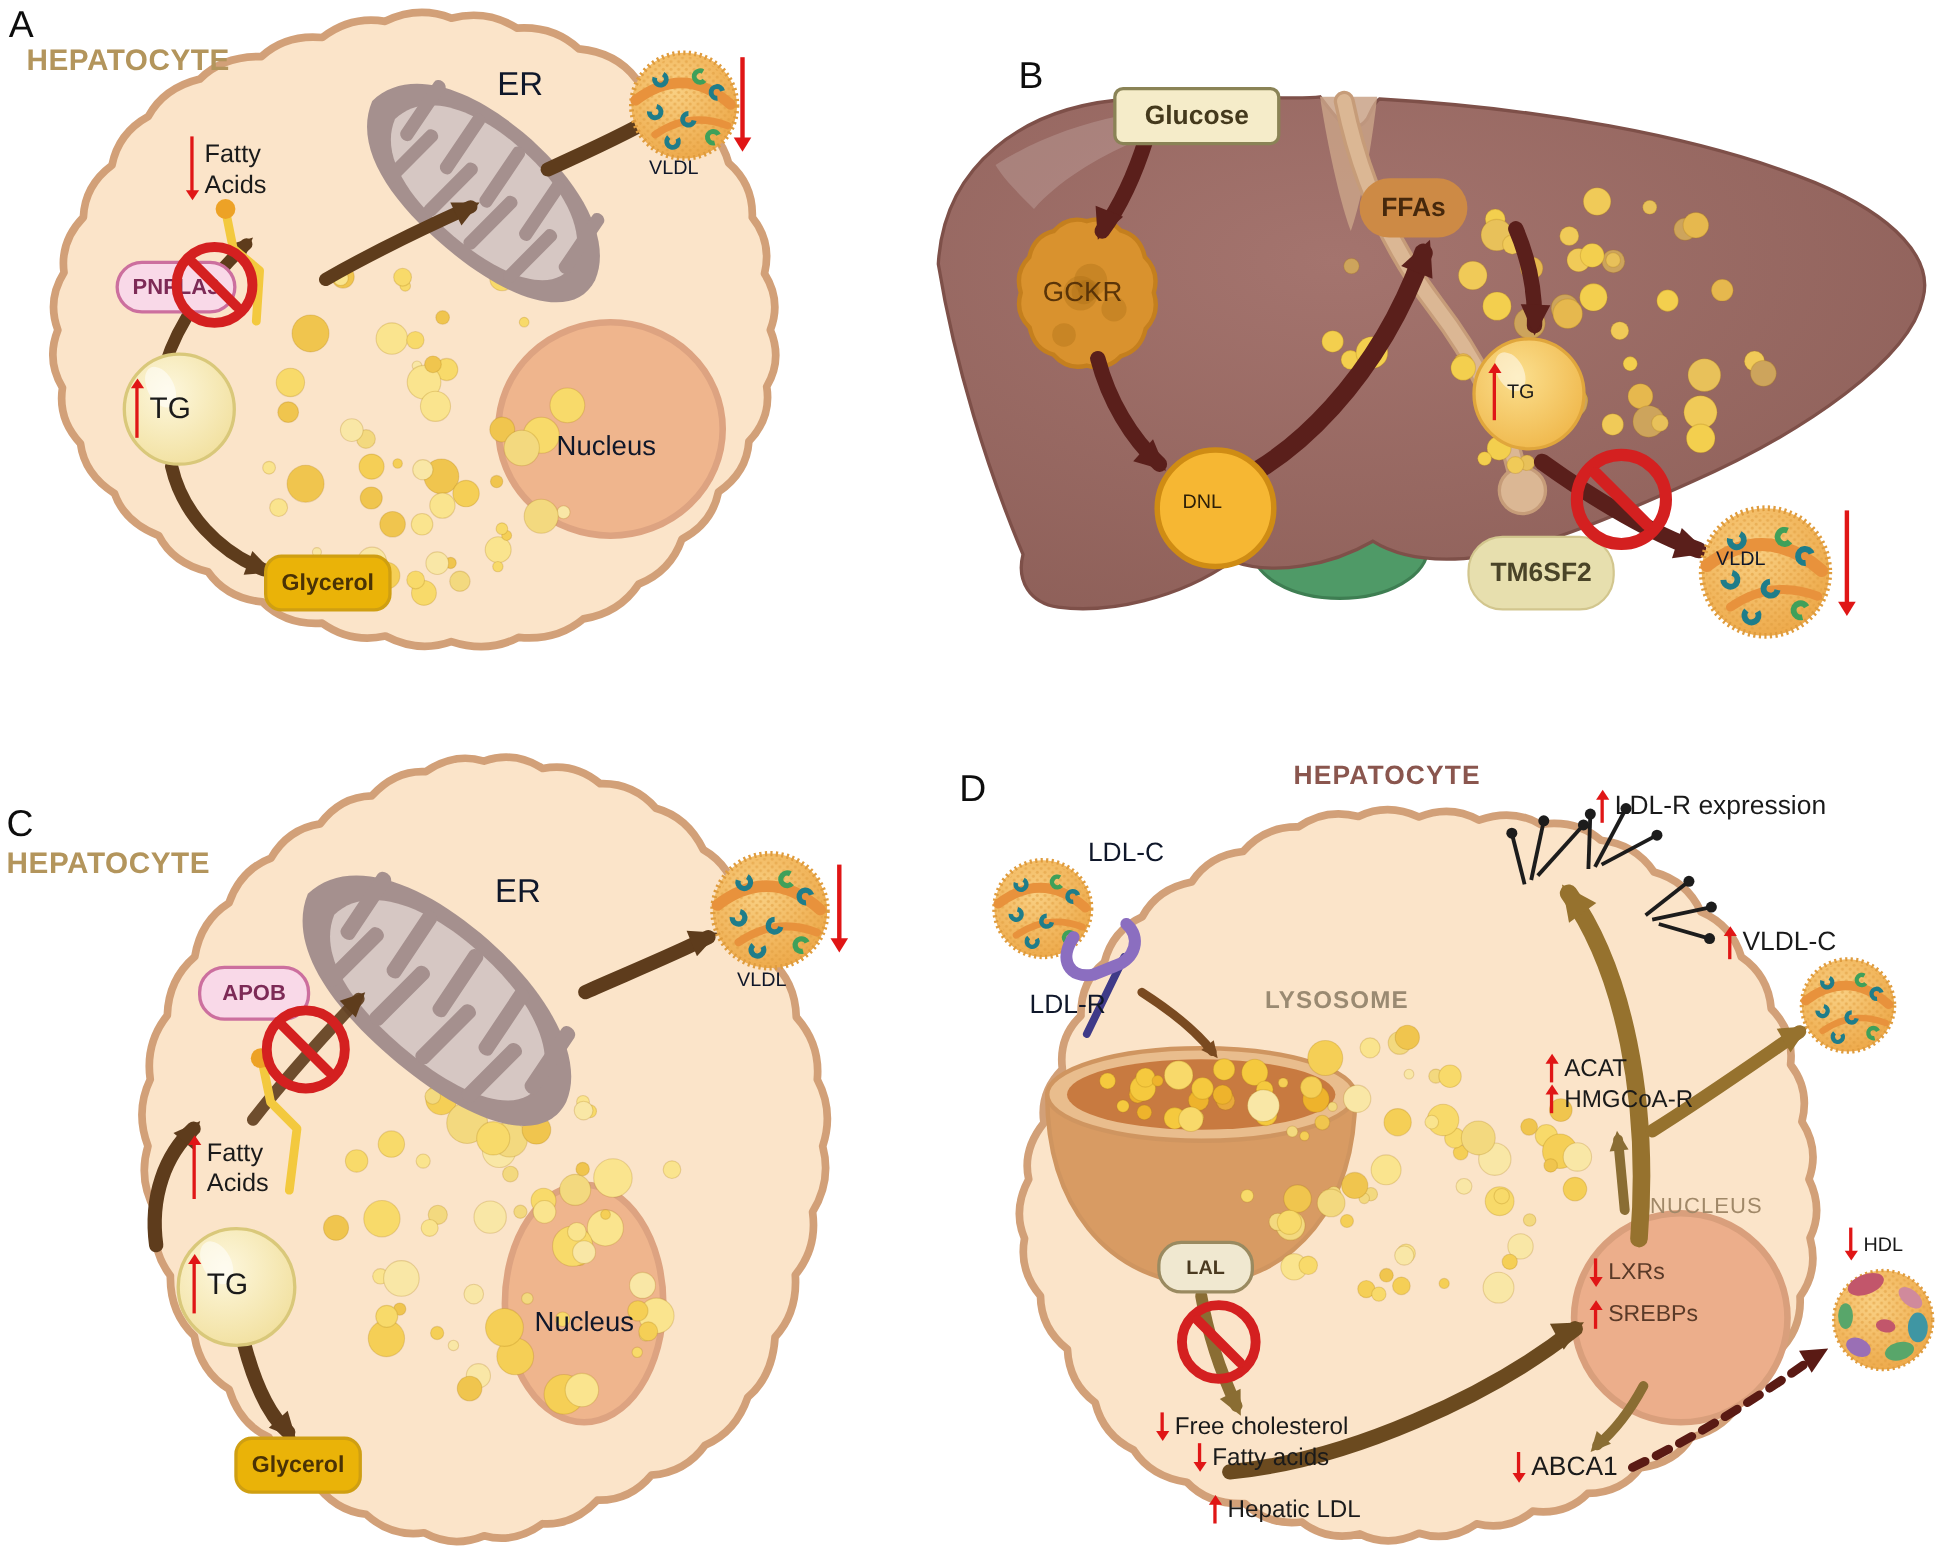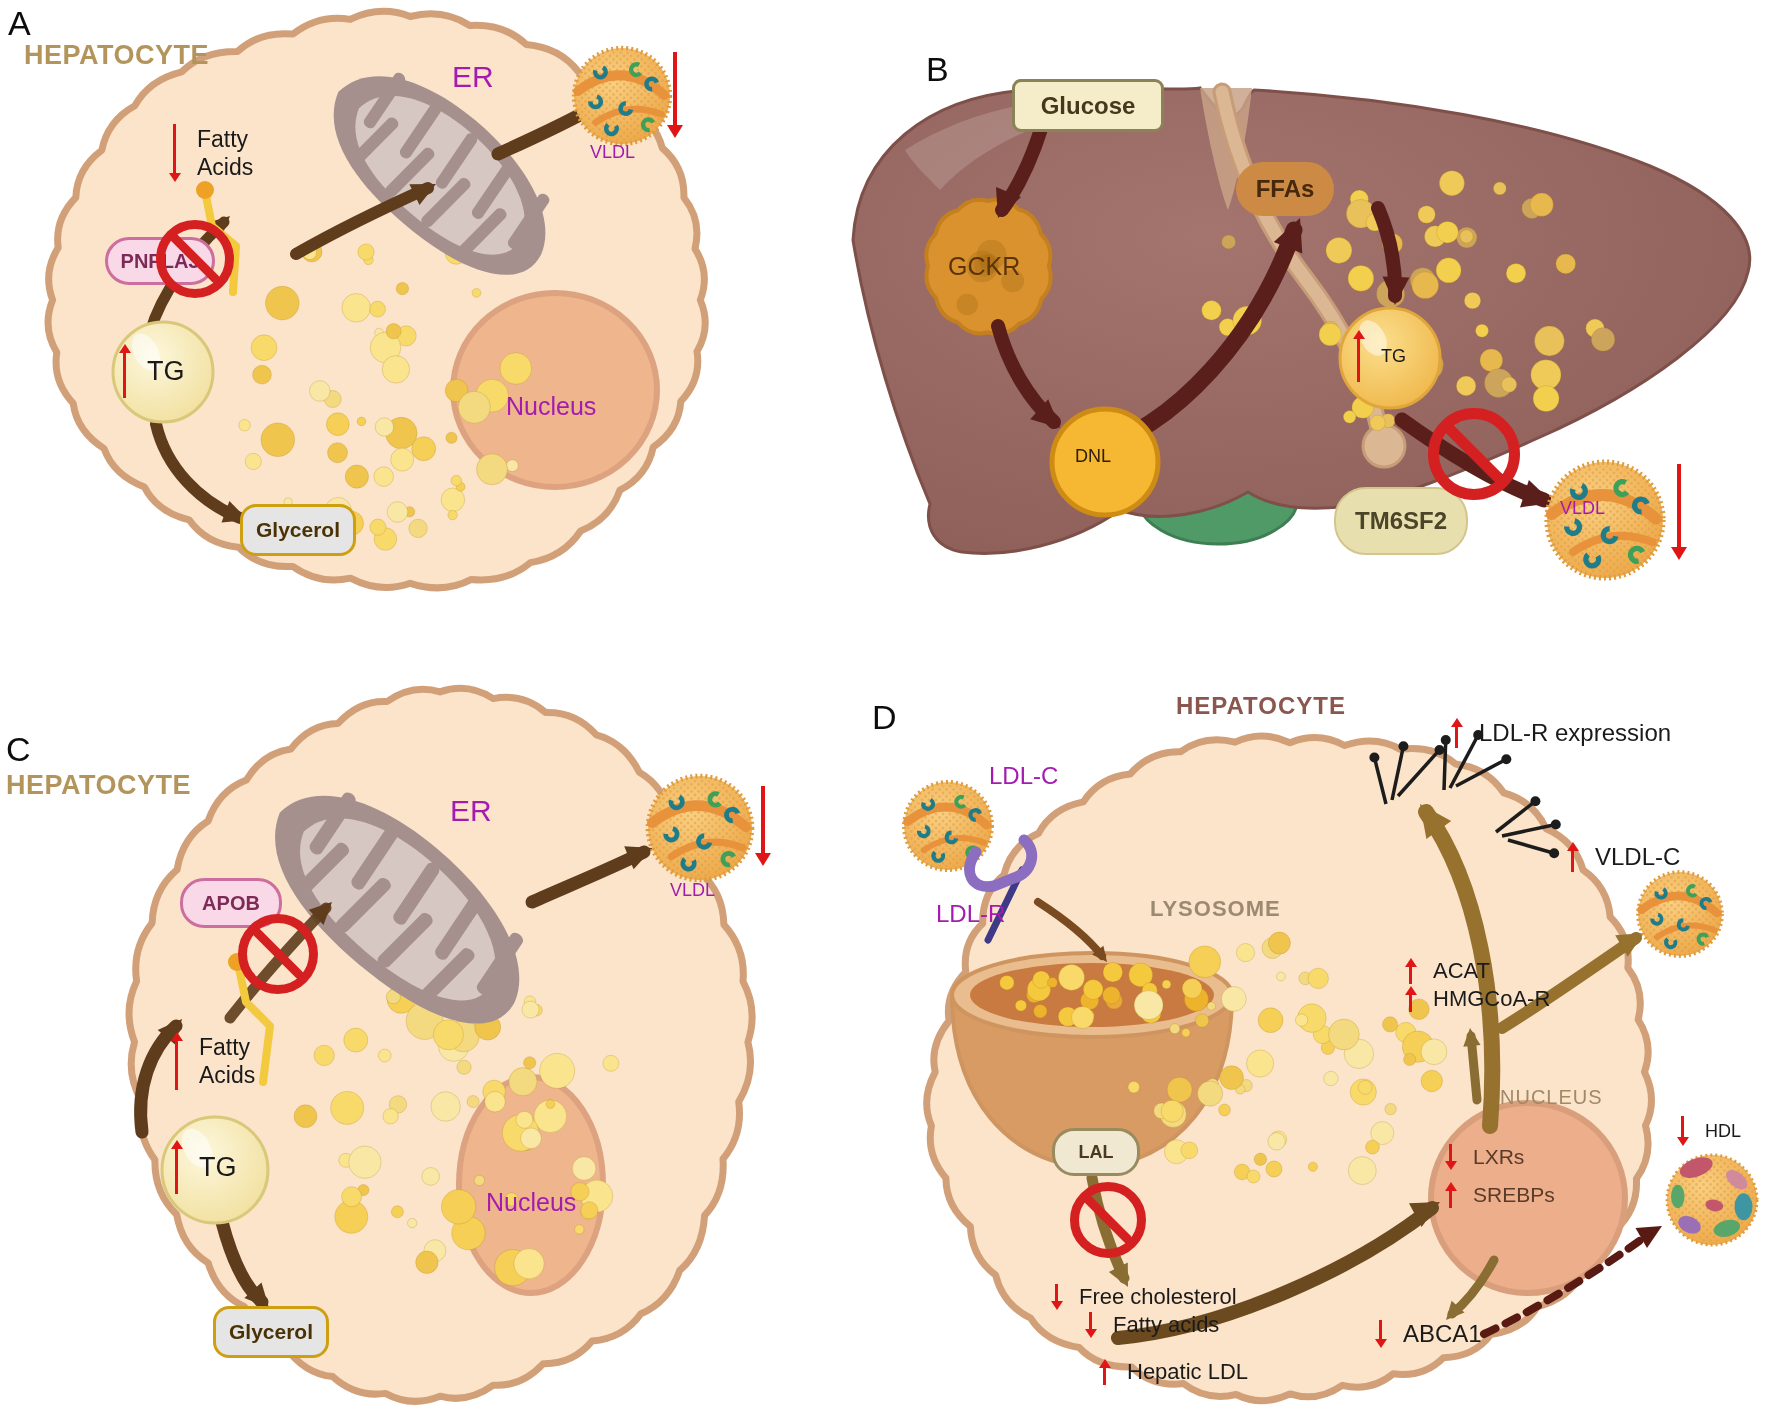--- a/index.html
+++ b/index.html
@@ -1,29 +1,29 @@
 <!DOCTYPE html>
 <html><head>
 <meta charset="utf-8">
 <style>
   html,body { margin:0; padding:0; background:#ffffff; }
   .stage { position:relative; width:1772px; height:1415px; background:#ffffff;
            font-family:"Liberation Sans", sans-serif; overflow:hidden; }
   .stage svg { position:absolute; left:0; top:0; z-index:1; }
-  .lbl { position:absolute; z-index:3; color:#a21caf; white-space:nowrap; }
+  .lbl { position:absolute; z-index:3; color:#0f172a; white-space:nowrap; }
   .pre { white-space:pre-line; line-height:1.22; }
   .panel-letter { font-size:34px; color:#0d0d0d; }
   .title-tan { color:#b3955c; font-weight:700; font-size:27px; letter-spacing:0.5px; }
   .title-maroon { color:#8a564e; font-weight:700; font-size:24px; letter-spacing:1px; }
   .organelle-lbl { color:#9a8a72; font-weight:600; letter-spacing:1px; }
-  .row { position:absolute; z-index:3; display:flex; align-items:center; gap:16px; color:#1a1a1a; }
+  .row { position:absolute; z-index:3; display:flex; align-items:center; gap:5px; color:#1a1a1a; }
   .pill { position:absolute; z-index:3; display:flex; align-items:center; justify-content:center;
           border-radius:24px; font-weight:700; text-align:center; }
   .pill.pink  { background:#f9d9e8; border:3px solid #cc6f9e; color:#7d2a56; font-size:20px; }
-  .pill.gold  { background:#e5e5e5; border:3px solid #cf9f12; color:#4a3205; font-size:21px; border-radius:16px; }
+  .pill.gold  { background:#eab308; border:3px solid #cf9f12; color:#4a3205; font-size:21px; border-radius:16px; }
   .pill.cream { background:#f5ecc9; border:3px solid #8a8356; color:#44391c; font-size:24px; border-radius:9px; }
   .pill.orange{ background:#cd8a45; border:0; color:#46280c; font-size:24px; border-radius:27px; }
   .pill.khaki { background:#e7dfae; border:2px solid #d2c68e; color:#4a4428; font-size:24px; border-radius:32px; }
   .pill.lal   { background:#f0e8d0; border:3px solid #9a8a60; color:#4a3a20; font-size:18px; font-weight:600; border-radius:22px; }
   
   .no-sign { position:absolute; z-index:4; border-radius:50%; border:9px solid #d42020; box-sizing:border-box; }
   .no-sign::before { content:''; position:absolute; left:-3px; right:-3px; top:50%; height:9px; margin-top:-5px;
                      background:#d42020; border-radius:5px; transform:rotate(45deg); }
   .no-sign.thick { border-width:11px; } .no-sign.thick::before { height:11px; margin-top:-6px; }
   

